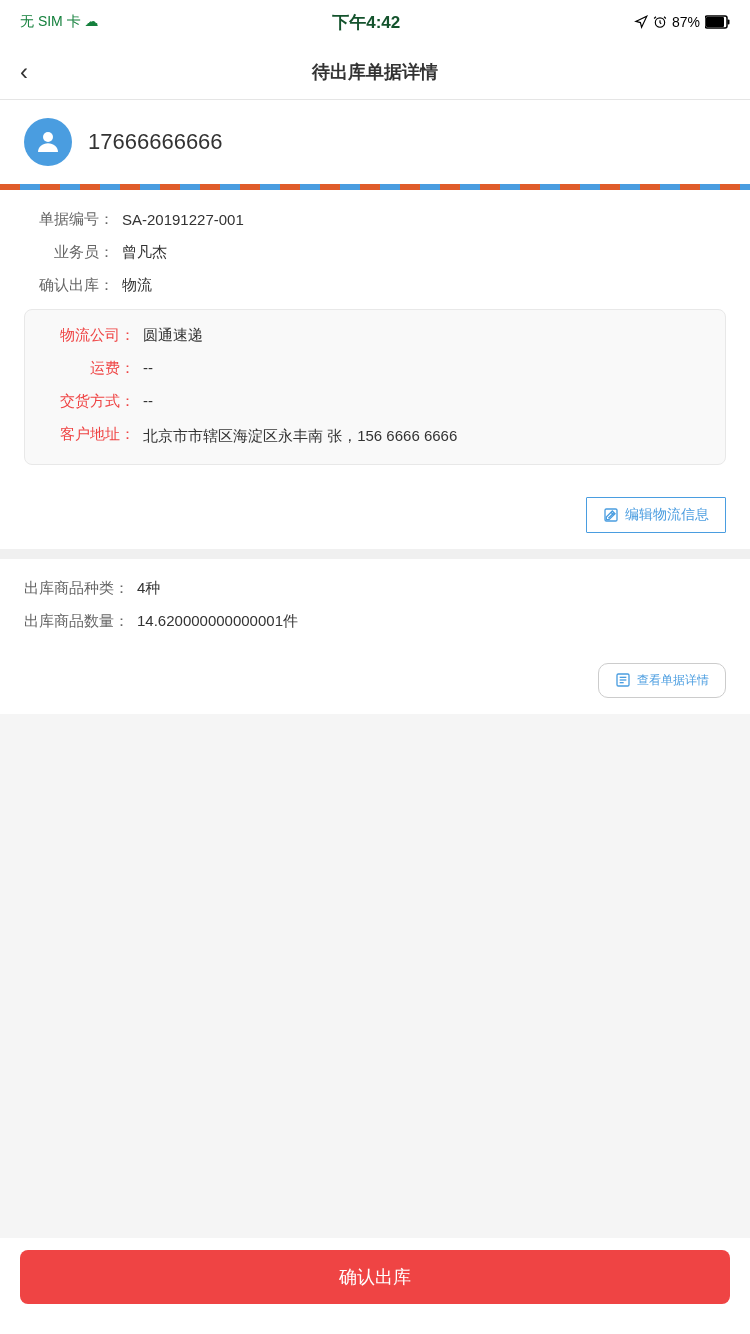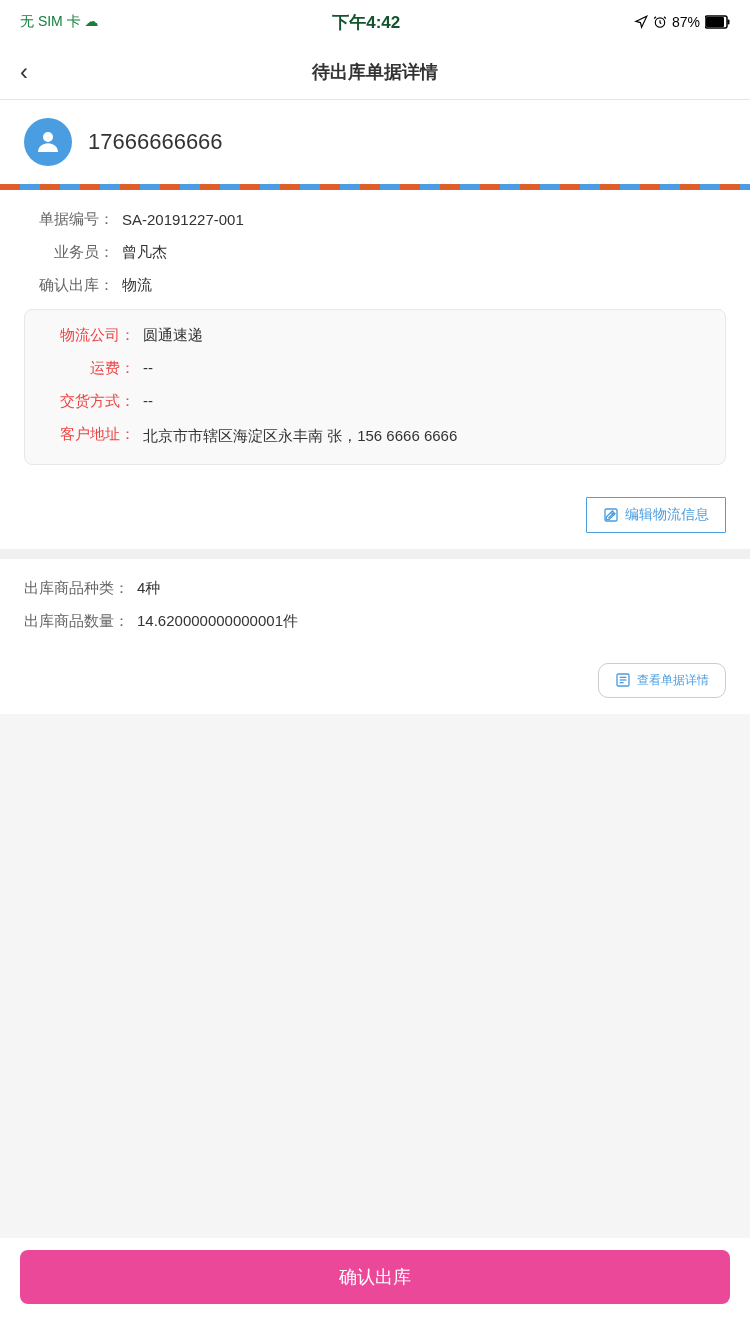--- a/index.html
+++ b/index.html
@@ -244,21 +244,21 @@
       position: fixed;
       bottom: 0;
       left: 0;
       width: 750px;
       background: #fff;
       padding: 12px 20px 30px;
     }
     .confirm-btn {
       width: 100%;
       height: 54px;
-      background: #ec4899;
+      background: #ef4444;
       border: none;
       border-radius: 8px;
       color: #fff;
       font-size: 18px;
       font-weight: 500;
       cursor: pointer;
       display: flex;
       align-items: center;
       justify-content: center;
       text-align: center;

